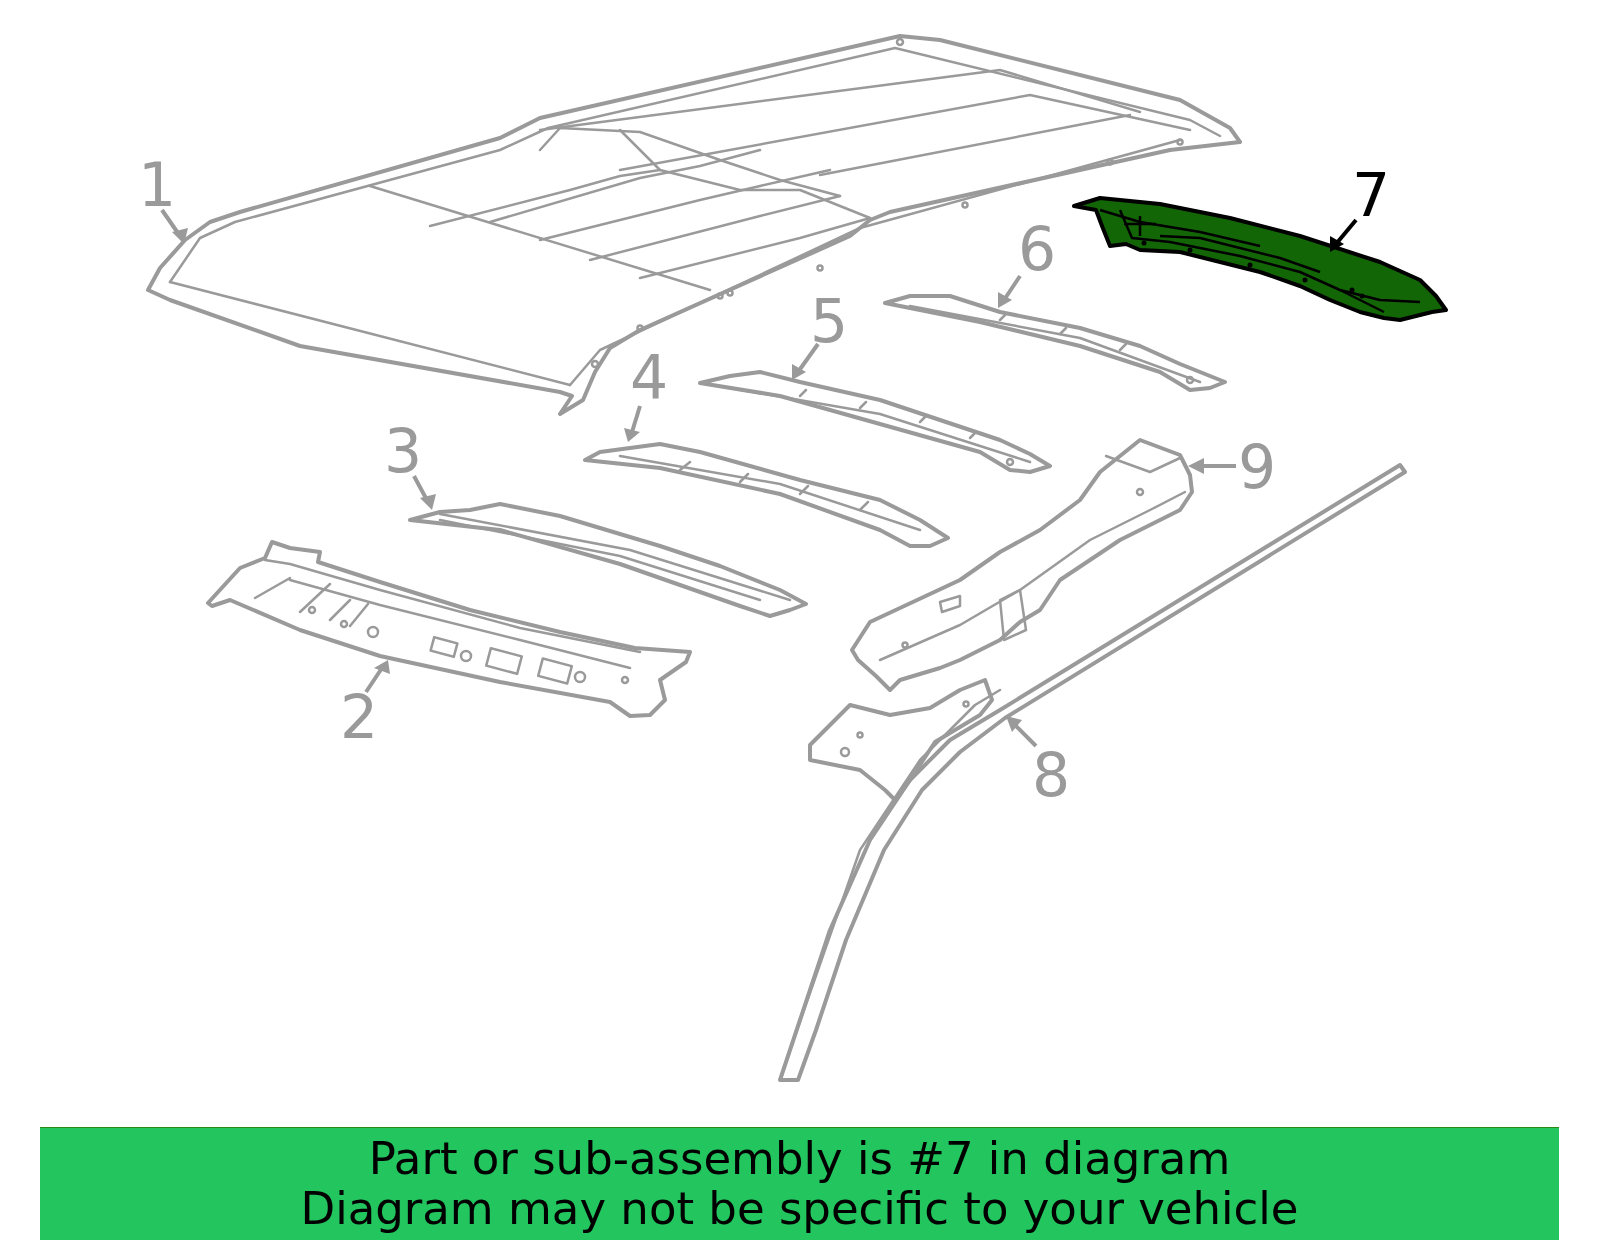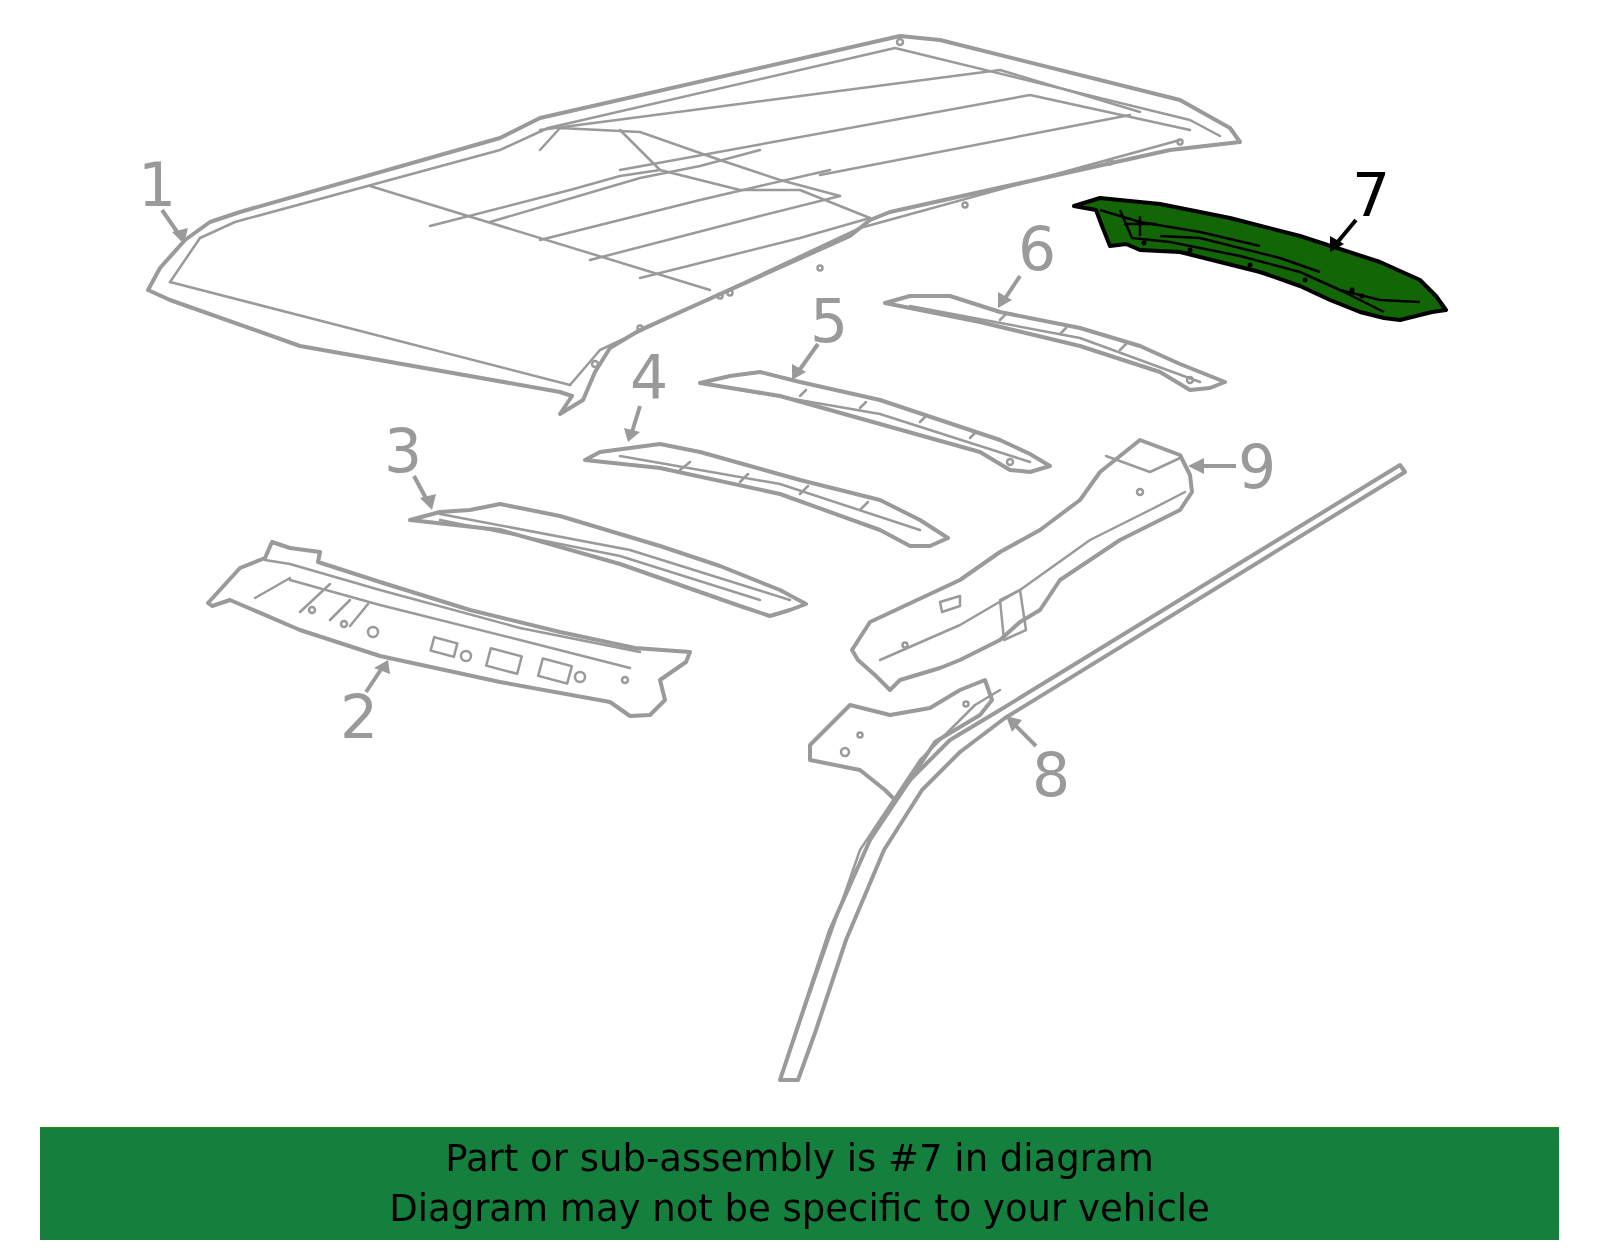--- a/index.html
+++ b/index.html
@@ -11,23 +11,23 @@
   .callout.hl { fill: #000000; }
   .leader { stroke: #9a9a9a; stroke-width: 4; fill: none; }
   .leader.hl { stroke: #000000; }
   .arrowhead { fill: #9a9a9a; }
   .arrowhead.hl { fill: #000000; }
   .hl-part { fill: #136605; stroke: #000000; stroke-width: 4; stroke-linejoin: round; }
   .hl-detail { fill: none; stroke: #000000; stroke-width: 2.5; stroke-linejoin: round; }
   .hl-hole { fill: #000000; }
   #banner {
     position: absolute; left: 40px; top: 1127px; width: 1519px; height: 112px;
-    background: #15803d; border-top: 1px solid #2a8a12;
+    background: #22c55e; border-top: 1px solid #2a8a12;
     display: flex; flex-direction: column; align-items: center; justify-content: center;
-    color: #000000; font-family: "DejaVu Sans", sans-serif; font-size: 37px; line-height: 50px;
+    color: #000000; font-family: "DejaVu Sans", sans-serif; font-size: 45px; line-height: 50px;
   }
 </style>
 </head>
 <body>
 
 <svg id="diagram" viewBox="0 0 1600 1249" xmlns="http://www.w3.org/2000/svg">
 
   <g>
     <path class="part" d="M148,290 L160,268 L185,240 L210,222 L240,212 L500,138 L540,118 L900,36 L940,40 L1180,100 L1230,128 L1240,142 L1170,150 L890,212 L870,220 L850,236 L640,330 L610,348 L595,372 L583,400 L560,414 L572,396 L560,392 L300,346 L170,300 Z"></path>
     <path class="part-thin" d="M170,282 L200,238 L235,222 L500,150 L548,128 L895,48 L1190,120 L1220,136"></path>

